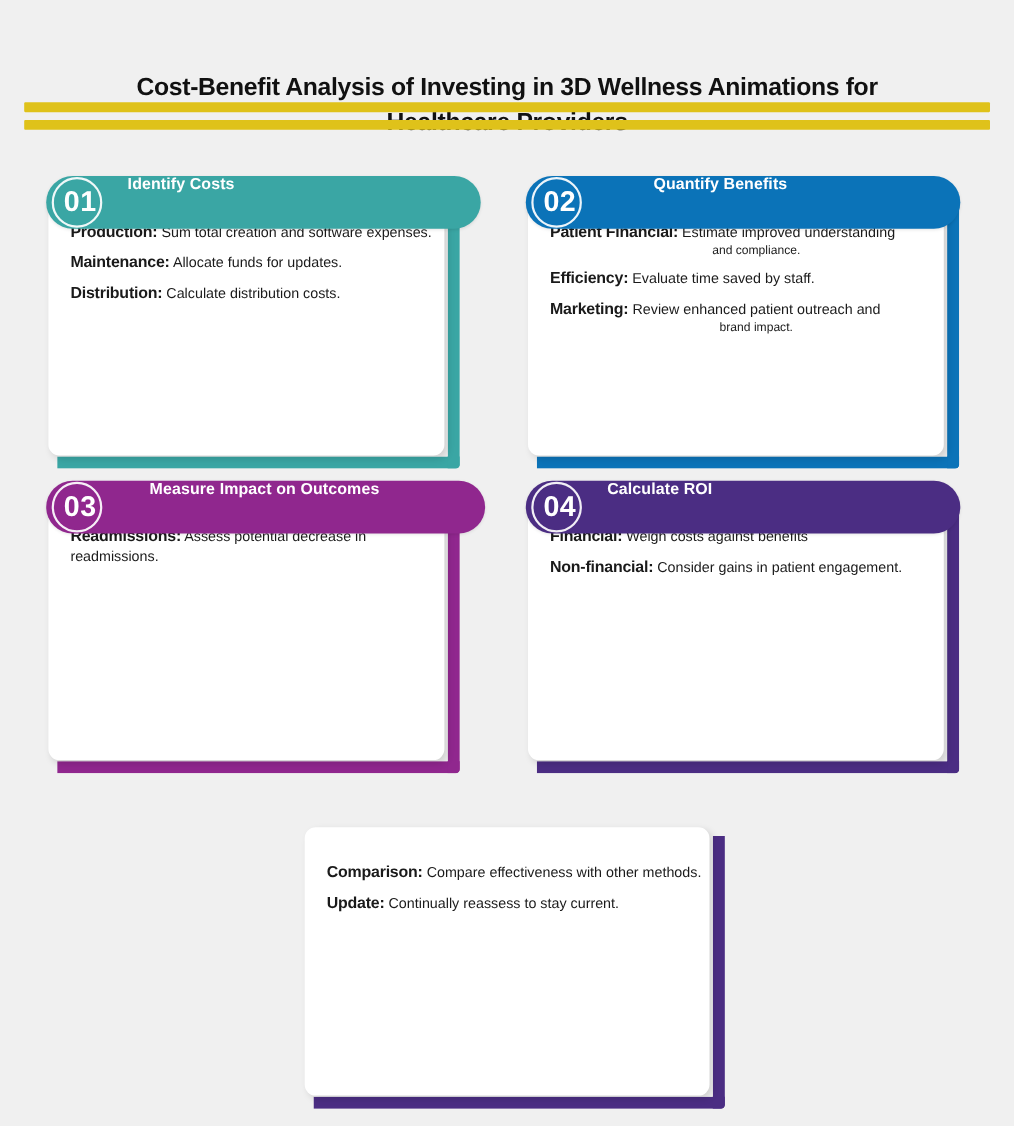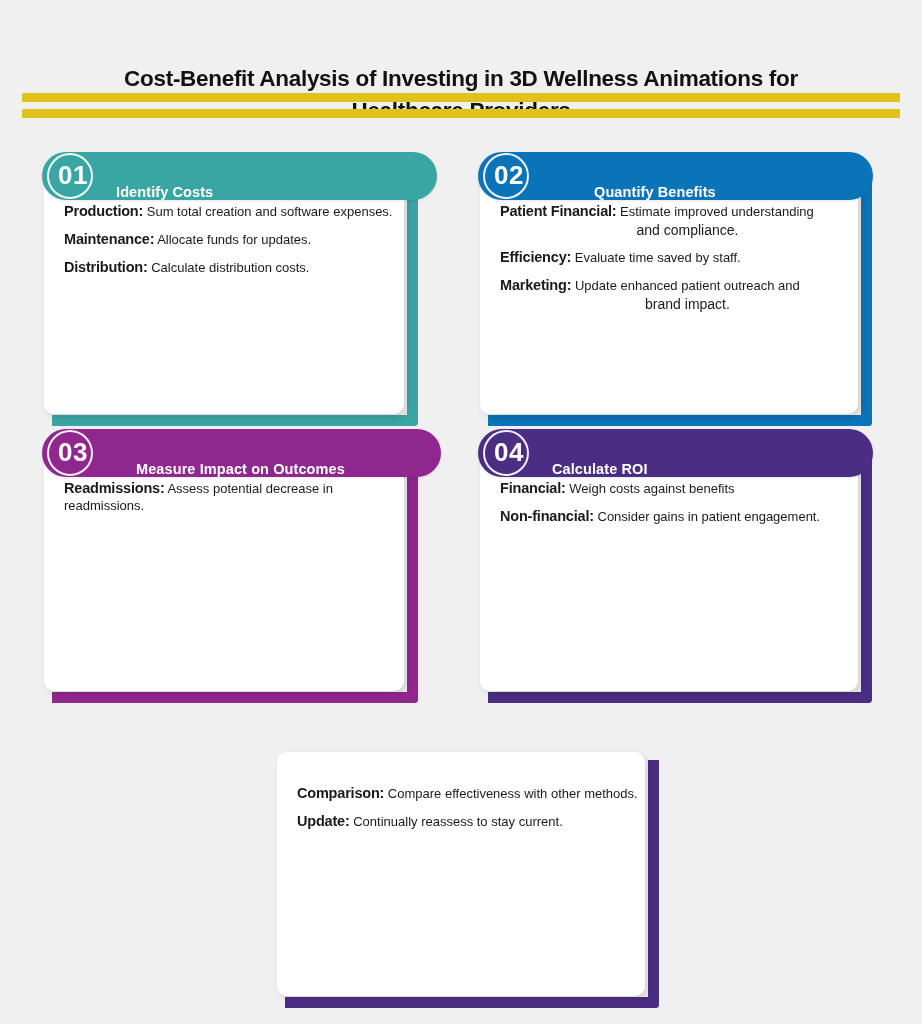--- a/index.html
+++ b/index.html
@@ -73,26 +73,26 @@
     position: absolute;
     background: #ffffff;
     border-radius: 10px;
     box-shadow: 3px 3px 7px rgba(0,0,0,0.13);
   }
 
   
   .card .pill {
     position: absolute;
     left: 0;
-    top: 8px;
+    top: 16px;
     height: 48px;
     background: var(--accent);
     border-radius: 24px;
     display: flex;
-    align-items: flex-end;
+    align-items: flex-start;
     box-shadow: 0 1px 3px rgba(0,0,0,0.10);
     z-index: 3;
   }
   .card .num-wrap {
     position: relative;
     width: 74px;
     height: 48px;
     flex: 0 0 auto;
   }
   .card .num {
@@ -142,21 +142,21 @@
     font-size: 14.5px;
     letter-spacing: -0.2px;
   }
   .card .item .desc {
     font-weight: normal;
     font-size: 13px;
   }
   .card .item .cont {
     display: block;
     text-align: center;
-    font-size: 14px;
+    font-size: 11px;
   }
 </style>
 </head>
 <body>
 
 <div class="title-block">
   <h1 class="title-text">Cost-Benefit Analysis of Investing in 3D Wellness Animations for Healthcare Providers</h1>
 </div>
 
 <div class="rules">
@@ -187,21 +187,21 @@
       <div class="pill" style="width: 395px; gap: 42px;">
         <div class="num-wrap">
           <div class="num-ring"></div>
           <div class="num">02</div>
         </div>
         <div class="pill-title">Quantify Benefits</div>
       </div>
       <div class="body" style="left: 22px; top: 58px; width: 375px;">
         <div class="item"><span class="term">Patient Financial:</span> <span class="desc">Estimate improved understanding</span><span class="cont">and compliance.</span></div>
         <div class="item"><span class="term">Efficiency:</span> <span class="desc">Evaluate time saved by staff.</span></div>
-        <div class="item"><span class="term">Marketing:</span> <span class="desc">Update enhanced patient outreach and</span><span class="cont">brand impact.</span></div>
+        <div class="item"><span class="term">Marketing:</span> <span class="desc">Review enhanced patient outreach and</span><span class="cont">brand impact.</span></div>
       </div>
     </div>
     <div class="card" style="left: 42px; top: 421px; width: 384px; height: 284px; --accent: #90278e;">
       <div class="accent" style="left: 10px; top: 34px; width: 366px; height: 248px;"></div>
       <div class="panel" style="left: 2px; top: 26px; width: 360px; height: 244px;"></div>
       <div class="pill" style="width: 399px; gap: 20px;">
         <div class="num-wrap">
           <div class="num-ring"></div>
           <div class="num">03</div>
         </div>

